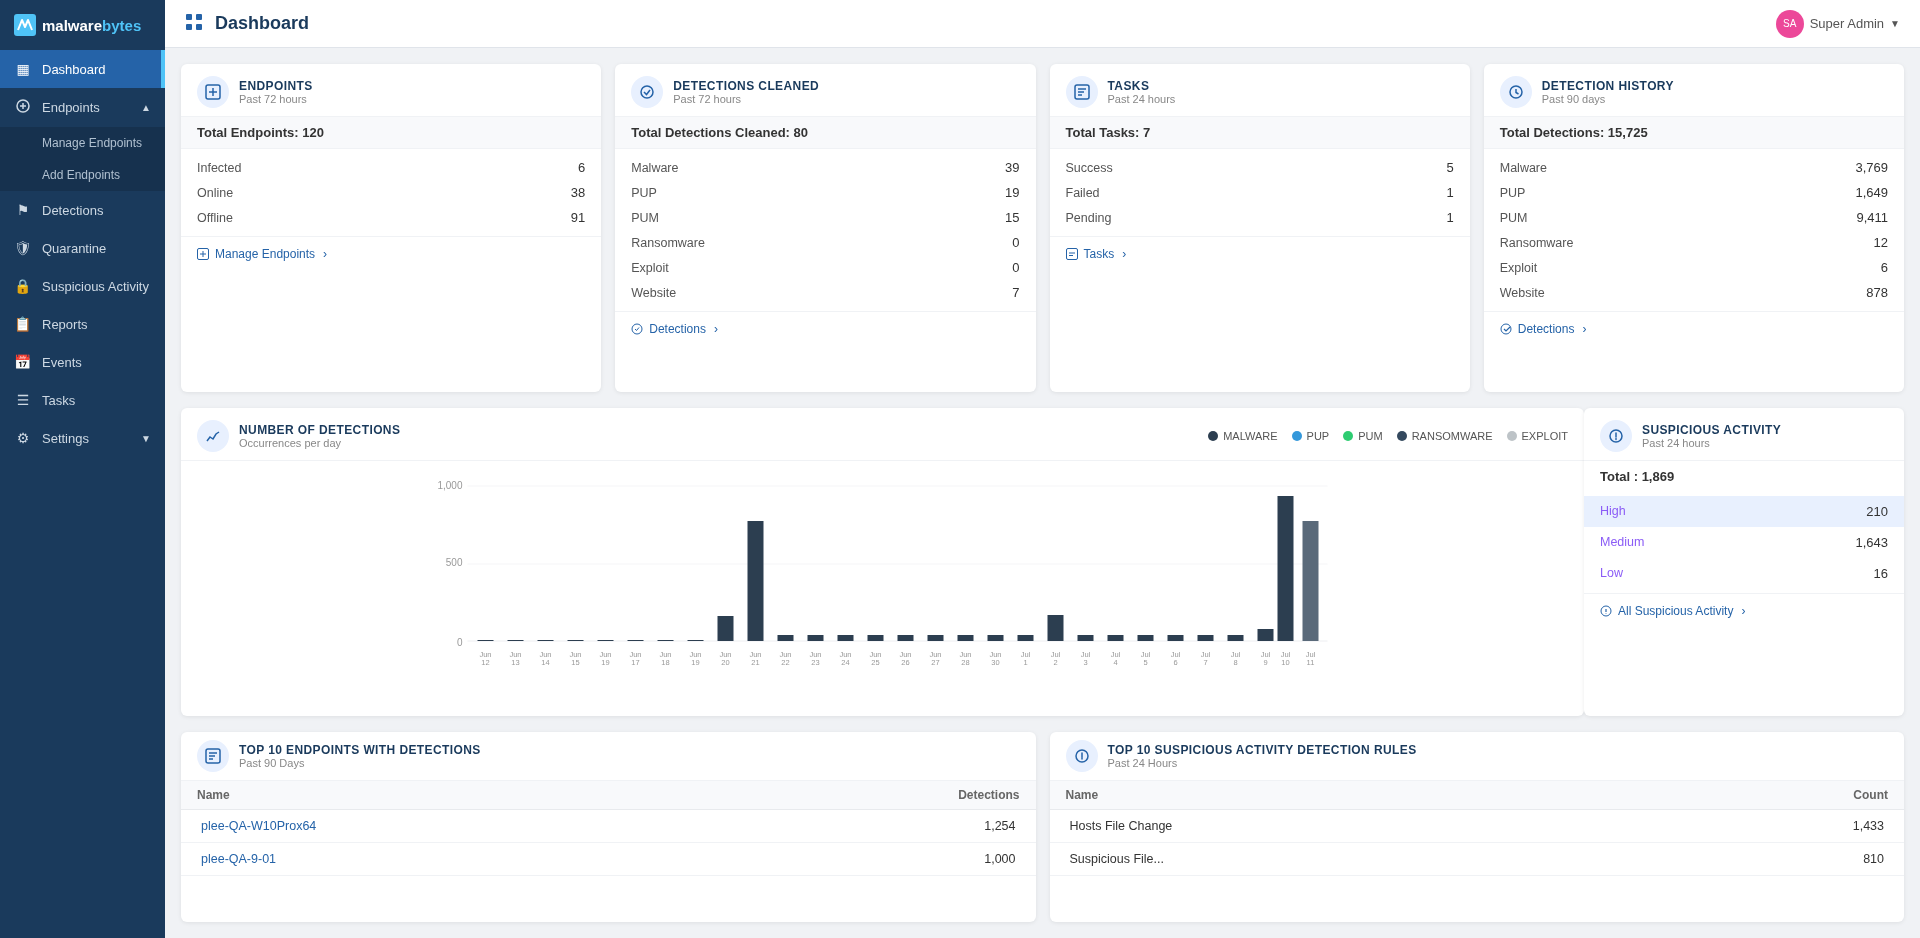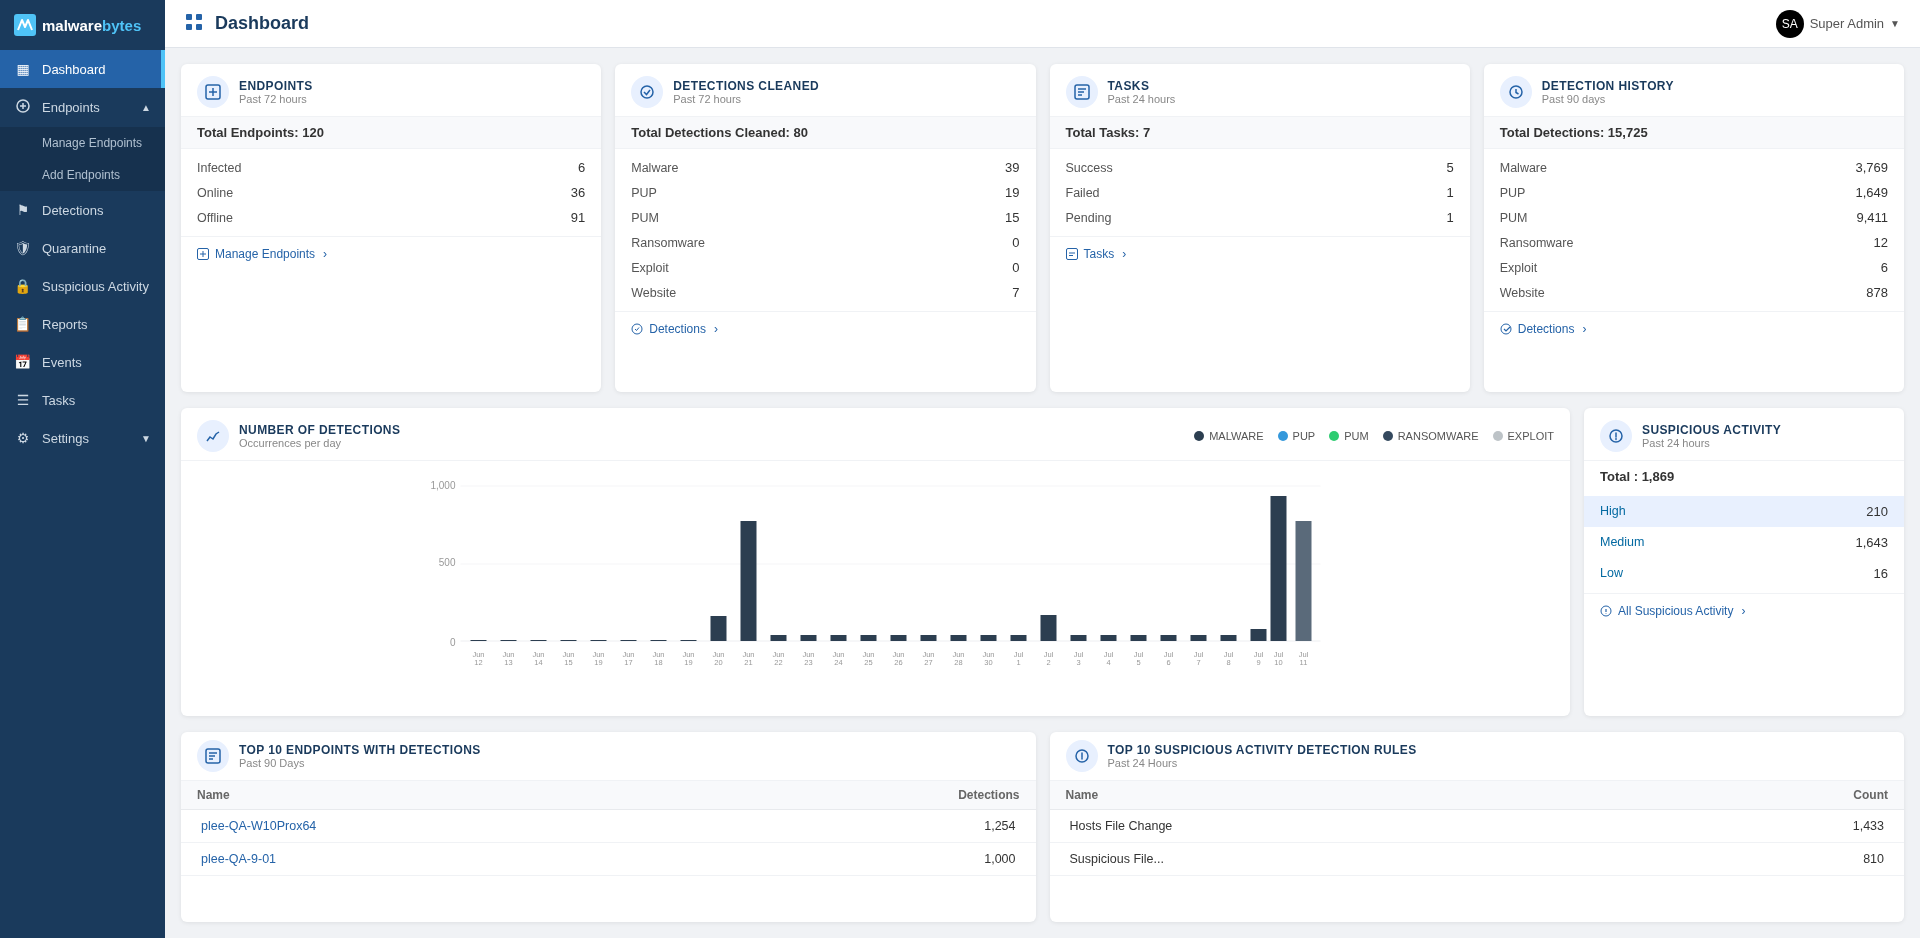--- a/index.html
+++ b/index.html
@@ -17,40 +17,40 @@
     .sidebar-sub { background: rgba(0,0,0,0.15); }
     .sidebar-sub-item { padding: 9px 14px 9px 42px; cursor: pointer; font-size: 12px; color: #b0c0d0; }
     .sidebar-chevron { margin-left: auto; font-size: 10px; }
 
     
     .main { flex: 1; display: flex; flex-direction: column; overflow: hidden; }
     .topbar { background: #fff; padding: 0 20px; height: 48px; display: flex; align-items: center; gap: 12px; border-bottom: 1px solid #e0e4ea; }
     .topbar-title { font-size: 18px; font-weight: 600; color: #1a3a5c; }
     .topbar-icon { color: #2563a8; font-size: 16px; }
     .topbar-right { margin-left: auto; font-size: 13px; color: #555; display: flex; align-items: center; gap: 6px; }
-    .topbar-right .avatar { width: 28px; height: 28px; border-radius: 50%; background: #000000; display: flex; align-items: center; justify-content: center; color: #fff; font-size: 12px; text-align: right; }
+    .topbar-right .avatar { width: 28px; height: 28px; border-radius: 50%; background: #ec4899; display: flex; align-items: center; justify-content: center; color: #fff; font-size: 10px; text-align: right; }
 
     .content { flex: 1; overflow-y: auto; padding: 16px; display: grid; grid-template-rows: auto auto auto; gap: 16px; }
 
     
     .cards-row { display: grid; grid-template-columns: 1fr 1fr 1fr 1fr; gap: 14px; }
     .card { background: #fff; border-radius: 6px; box-shadow: 0 1px 4px rgba(0,0,0,0.08); padding: 0; overflow: hidden; }
     .card-header { padding: 12px 16px 8px; border-bottom: 1px solid #f0f2f5; display: flex; align-items: center; gap: 10px; }
     .card-header-icon { width: 32px; height: 32px; border-radius: 50%; background: #e8f0fe; display: flex; align-items: center; justify-content: center; color: #2563a8; font-size: 14px; }
     .card-header-info h3 { font-size: 12px; font-weight: 700; color: #1a3a5c; text-transform: uppercase; letter-spacing: 0.4px; }
     .card-header-info p { font-size: 11px; color: #888; }
     .card-total { padding: 8px 16px; font-size: 13px; font-weight: 600; color: #333; border-bottom: 1px solid #f0f2f5; background: #f8f9fb; }
     .card-rows { padding: 6px 0; }
     .card-row { display: flex; justify-content: space-between; align-items: center; padding: 5px 16px; }
     .card-row-label { color: #555; font-size: 12.5px; }
     .card-row-val { font-size: 13px; font-weight: 500; color: #333; }
     .card-footer { padding: 10px 16px; border-top: 1px solid #f0f2f5; display: flex; align-items: center; gap: 6px; color: #2563a8; font-size: 12px; cursor: pointer; }
 
     
-    .middle-row { display: grid; grid-template-columns: 1fr 320px; gap: 14px; }
+    .middle-row { display: grid; grid-template-columns: 1fr 320px; }
     .chart-card { background: #fff; border-radius: 6px; box-shadow: 0 1px 4px rgba(0,0,0,0.08); padding: 0; overflow: hidden; }
     .chart-header { padding: 12px 16px 8px; display: flex; align-items: center; justify-content: space-between; border-bottom: 1px solid #f0f2f5; }
     .chart-title { display: flex; align-items: center; gap: 10px; }
     .chart-title-icon { width: 32px; height: 32px; border-radius: 50%; background: #e8f0fe; display: flex; align-items: center; justify-content: center; color: #2563a8; font-size: 14px; }
     .chart-title-info h3 { font-size: 12px; font-weight: 700; color: #1a3a5c; text-transform: uppercase; letter-spacing: 0.4px; }
     .chart-title-info p { font-size: 11px; color: #888; }
     .chart-legend { display: flex; gap: 14px; align-items: center; }
     .legend-item { display: flex; align-items: center; gap: 5px; font-size: 11px; color: #555; }
     .legend-dot { width: 10px; height: 10px; border-radius: 50%; }
     .chart-body { padding: 10px 16px 0; height: 210px; position: relative; }
@@ -59,21 +59,21 @@
     
     .sus-card { background: #fff; border-radius: 6px; box-shadow: 0 1px 4px rgba(0,0,0,0.08); overflow: hidden; }
     .sus-header { padding: 12px 16px 8px; border-bottom: 1px solid #f0f2f5; display: flex; align-items: center; gap: 10px; }
     .sus-header-icon { width: 32px; height: 32px; border-radius: 50%; background: #e8f0fe; display: flex; align-items: center; justify-content: center; color: #2563a8; font-size: 14px; }
     .sus-header-info h3 { font-size: 12px; font-weight: 700; color: #1a3a5c; text-transform: uppercase; letter-spacing: 0.4px; }
     .sus-header-info p { font-size: 11px; color: #888; }
     .sus-total { padding: 8px 16px; font-size: 13px; font-weight: 600; }
     .sus-rows { padding: 4px 0; }
     .sus-row { display: flex; justify-content: space-between; align-items: center; padding: 8px 16px; }
     .sus-row.highlighted { background: #e8f0fe; }
-    .sus-row-label { color: #0369a1; font-size: 12.5px; }
+    .sus-row-label { color: #8b5cf6; font-size: 12.5px; }
     .sus-row-val { font-size: 13px; font-weight: 500; }
     .sus-footer { padding: 10px 16px; border-top: 1px solid #f0f2f5; display: flex; align-items: center; gap: 6px; color: #2563a8; font-size: 12px; cursor: pointer; }
 
     
     .bottom-row { display: grid; grid-template-columns: 1fr 1fr; gap: 14px; }
     .table-card { background: #fff; border-radius: 6px; box-shadow: 0 1px 4px rgba(0,0,0,0.08); overflow: hidden; }
     .table-header { padding: 8px 16px 8px; border-bottom: 1px solid #f0f2f5; display: flex; align-items: center; gap: 10px; }
     .table-header-icon { width: 32px; height: 32px; border-radius: 50%; background: #e8f0fe; display: flex; align-items: center; justify-content: center; color: #2563a8; font-size: 14px; }
     .table-header-info h3 { font-size: 12px; font-weight: 700; color: #1a3a5c; text-transform: uppercase; letter-spacing: 0.4px; }
     .table-header-info p { font-size: 11px; color: #888; }
@@ -184,21 +184,21 @@
           </div>
         </div>
         <div class="card-total">Total Endpoints: 120</div>
         <div class="card-rows">
           <div class="card-row">
             <span class="card-row-label">Infected</span>
             <span class="card-row-val">6</span>
           </div>
           <div class="card-row">
             <span class="card-row-label">Online</span>
-            <span class="card-row-val">36</span>
+            <span class="card-row-val">38</span>
           </div>
           <div class="card-row">
             <span class="card-row-label">Offline</span>
             <span class="card-row-val">91</span>
           </div>
         </div>
         <div class="card-footer">
           <svg width="12" height="12" viewBox="0 0 12 12" fill="none">
               <rect x="0.5" y="0.5" width="11" height="11" rx="1.5" stroke="#2563a8"></rect>
               <path d="M3 6h6M6 3v6" stroke="#2563a8"></path>

